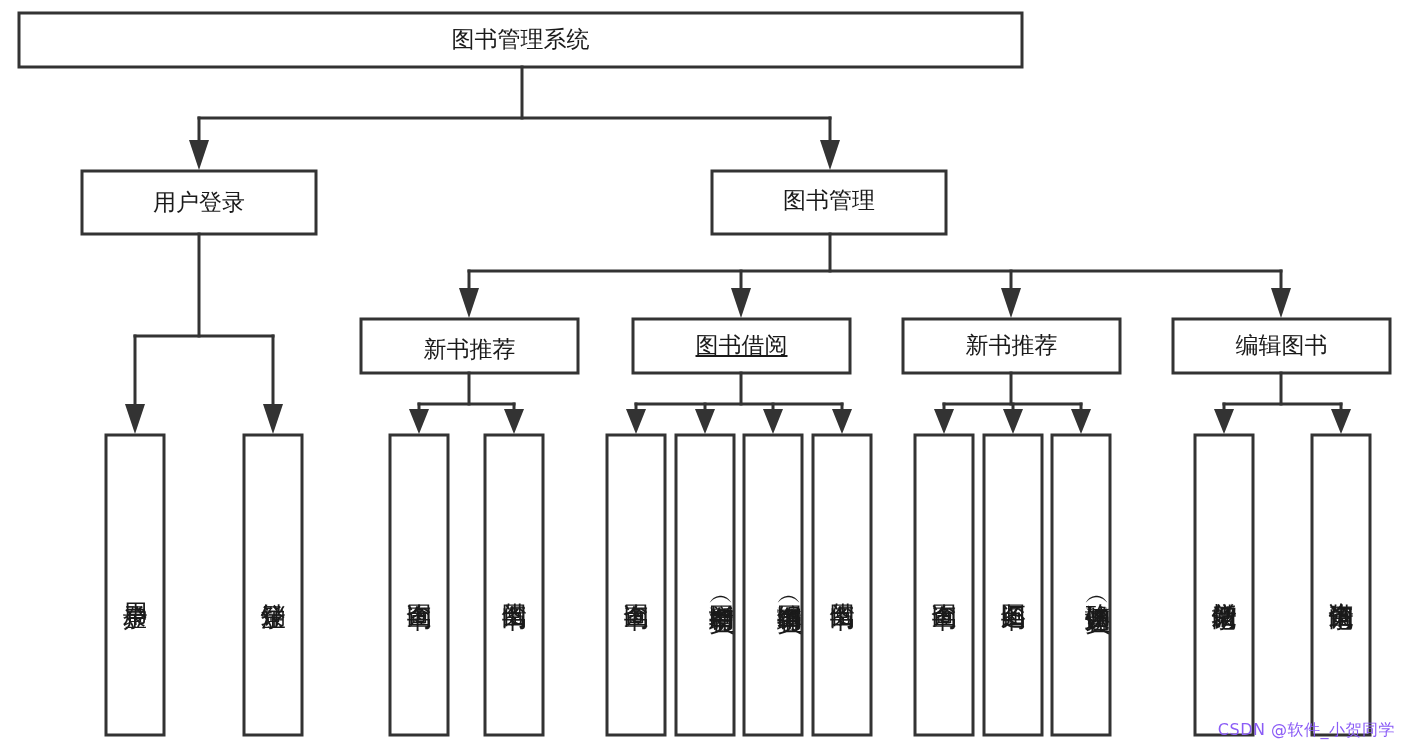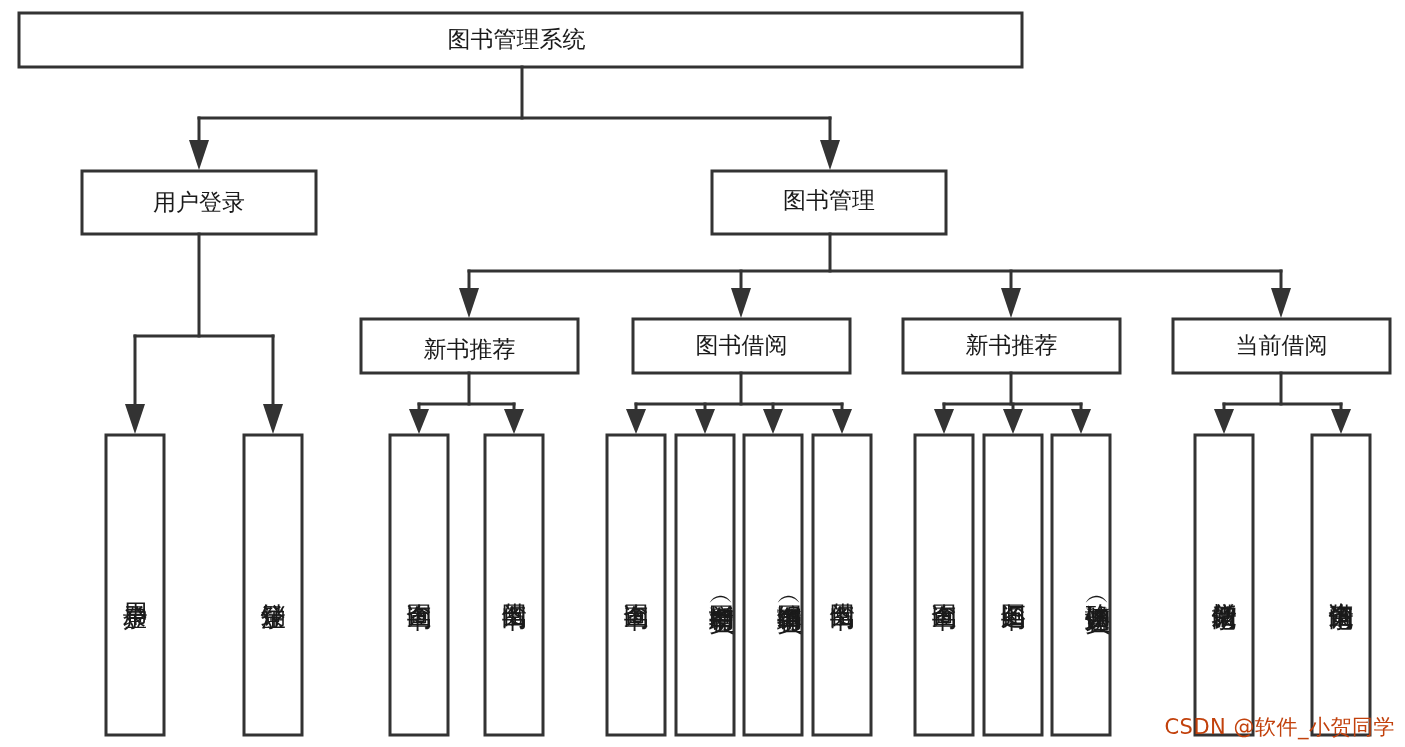--- a/index.html
+++ b/index.html
@@ -65,22 +65,22 @@
     box-sizing: border-box;
   }
   .node-label.vertical.centered {
     align-items: center;
     padding-top: 0;
   }
   .watermark {
     position: absolute;
     right: 10px;
     bottom: 6px;
-    font-size: 21px;
-    color: #c2410c;
+    font-size: 16px;
+    color: #8b5cf6;
     font-family: "DejaVu Sans", "Liberation Sans", sans-serif;
     letter-spacing: 0.5px;
     pointer-events: none;
   }
 </style>
 </head>
 <body>
 
 <div id="diagram-root">
 
@@ -181,29 +181,29 @@
     <g>
       <path class="connector" d="M 1281 373 L 1281 404"></path>
       <path class="connector" d="M 1224 404 L 1341 404"></path>
       <path class="connector" d="M 1224 404 L 1224 410"></path>
       <path class="connector" d="M 1341 404 L 1341 410"></path>
       <polygon class="arrow-head" points="1214,409 1234,409 1224,434"></polygon>
       <polygon class="arrow-head" points="1331,409 1351,409 1341,434"></polygon>
     </g>
   </svg>
 
-  <div class="node-label horizontal" style="left:6px; top:13px; width:1003px; height:54px;padding-left:9px;">图书管理系统</div>
+  <div class="node-label horizontal" style="left:19px; top:13px; width:1003px; height:54px;">图书管理系统</div>
 
   <div class="node-label horizontal" style="left:82px; top:171px; width:234px; height:63px;">用户登录</div>
   <div class="node-label horizontal" style="left:712px; top:171px; width:234px; height:60px;">图书管理</div>
 
   <div class="node-label horizontal" style="left:361px; top:319px; width:217px; height:62px;">新书推荐</div>
-  <div class="node-label horizontal" style="left:633px; top:319px; width:217px; height:54px;">图书借阅</div>
+  <div class="node-label horizontal" style="left:633px; top:319px; width:217px; height:54px;text-decoration:underline;">图书借阅</div>
   <div class="node-label horizontal" style="left:903px; top:319px; width:217px; height:54px;">新书推荐</div>
-  <div class="node-label horizontal" style="left:1173px; top:319px; width:217px; height:54px;">当前借阅</div>
+  <div class="node-label horizontal" style="left:1173px; top:319px; width:217px; height:54px;">编辑图书</div>
 
   <div class="node-label vertical centered" style="left:106px; top:435px; width:58px; height:300px;">用户登录</div>
   <div class="node-label vertical centered" style="left:244px; top:435px; width:58px; height:300px;">注销登录</div>
 
   <div class="node-label vertical centered" style="left:390px; top:435px; width:58px; height:300px;">查询图书</div>
   <div class="node-label vertical centered" style="left:485px; top:435px; width:58px; height:300px;">借阅图书</div>
 
   <div class="node-label vertical centered" style="left:607px; top:435px; width:58px; height:300px;">查询图书</div>
   <div class="node-label vertical" style="left:676px; top:435px; width:58px; height:300px;">新增图书（管理员）</div>
   <div class="node-label vertical" style="left:744px; top:435px; width:58px; height:300px;">编辑图书（管理员）</div>

